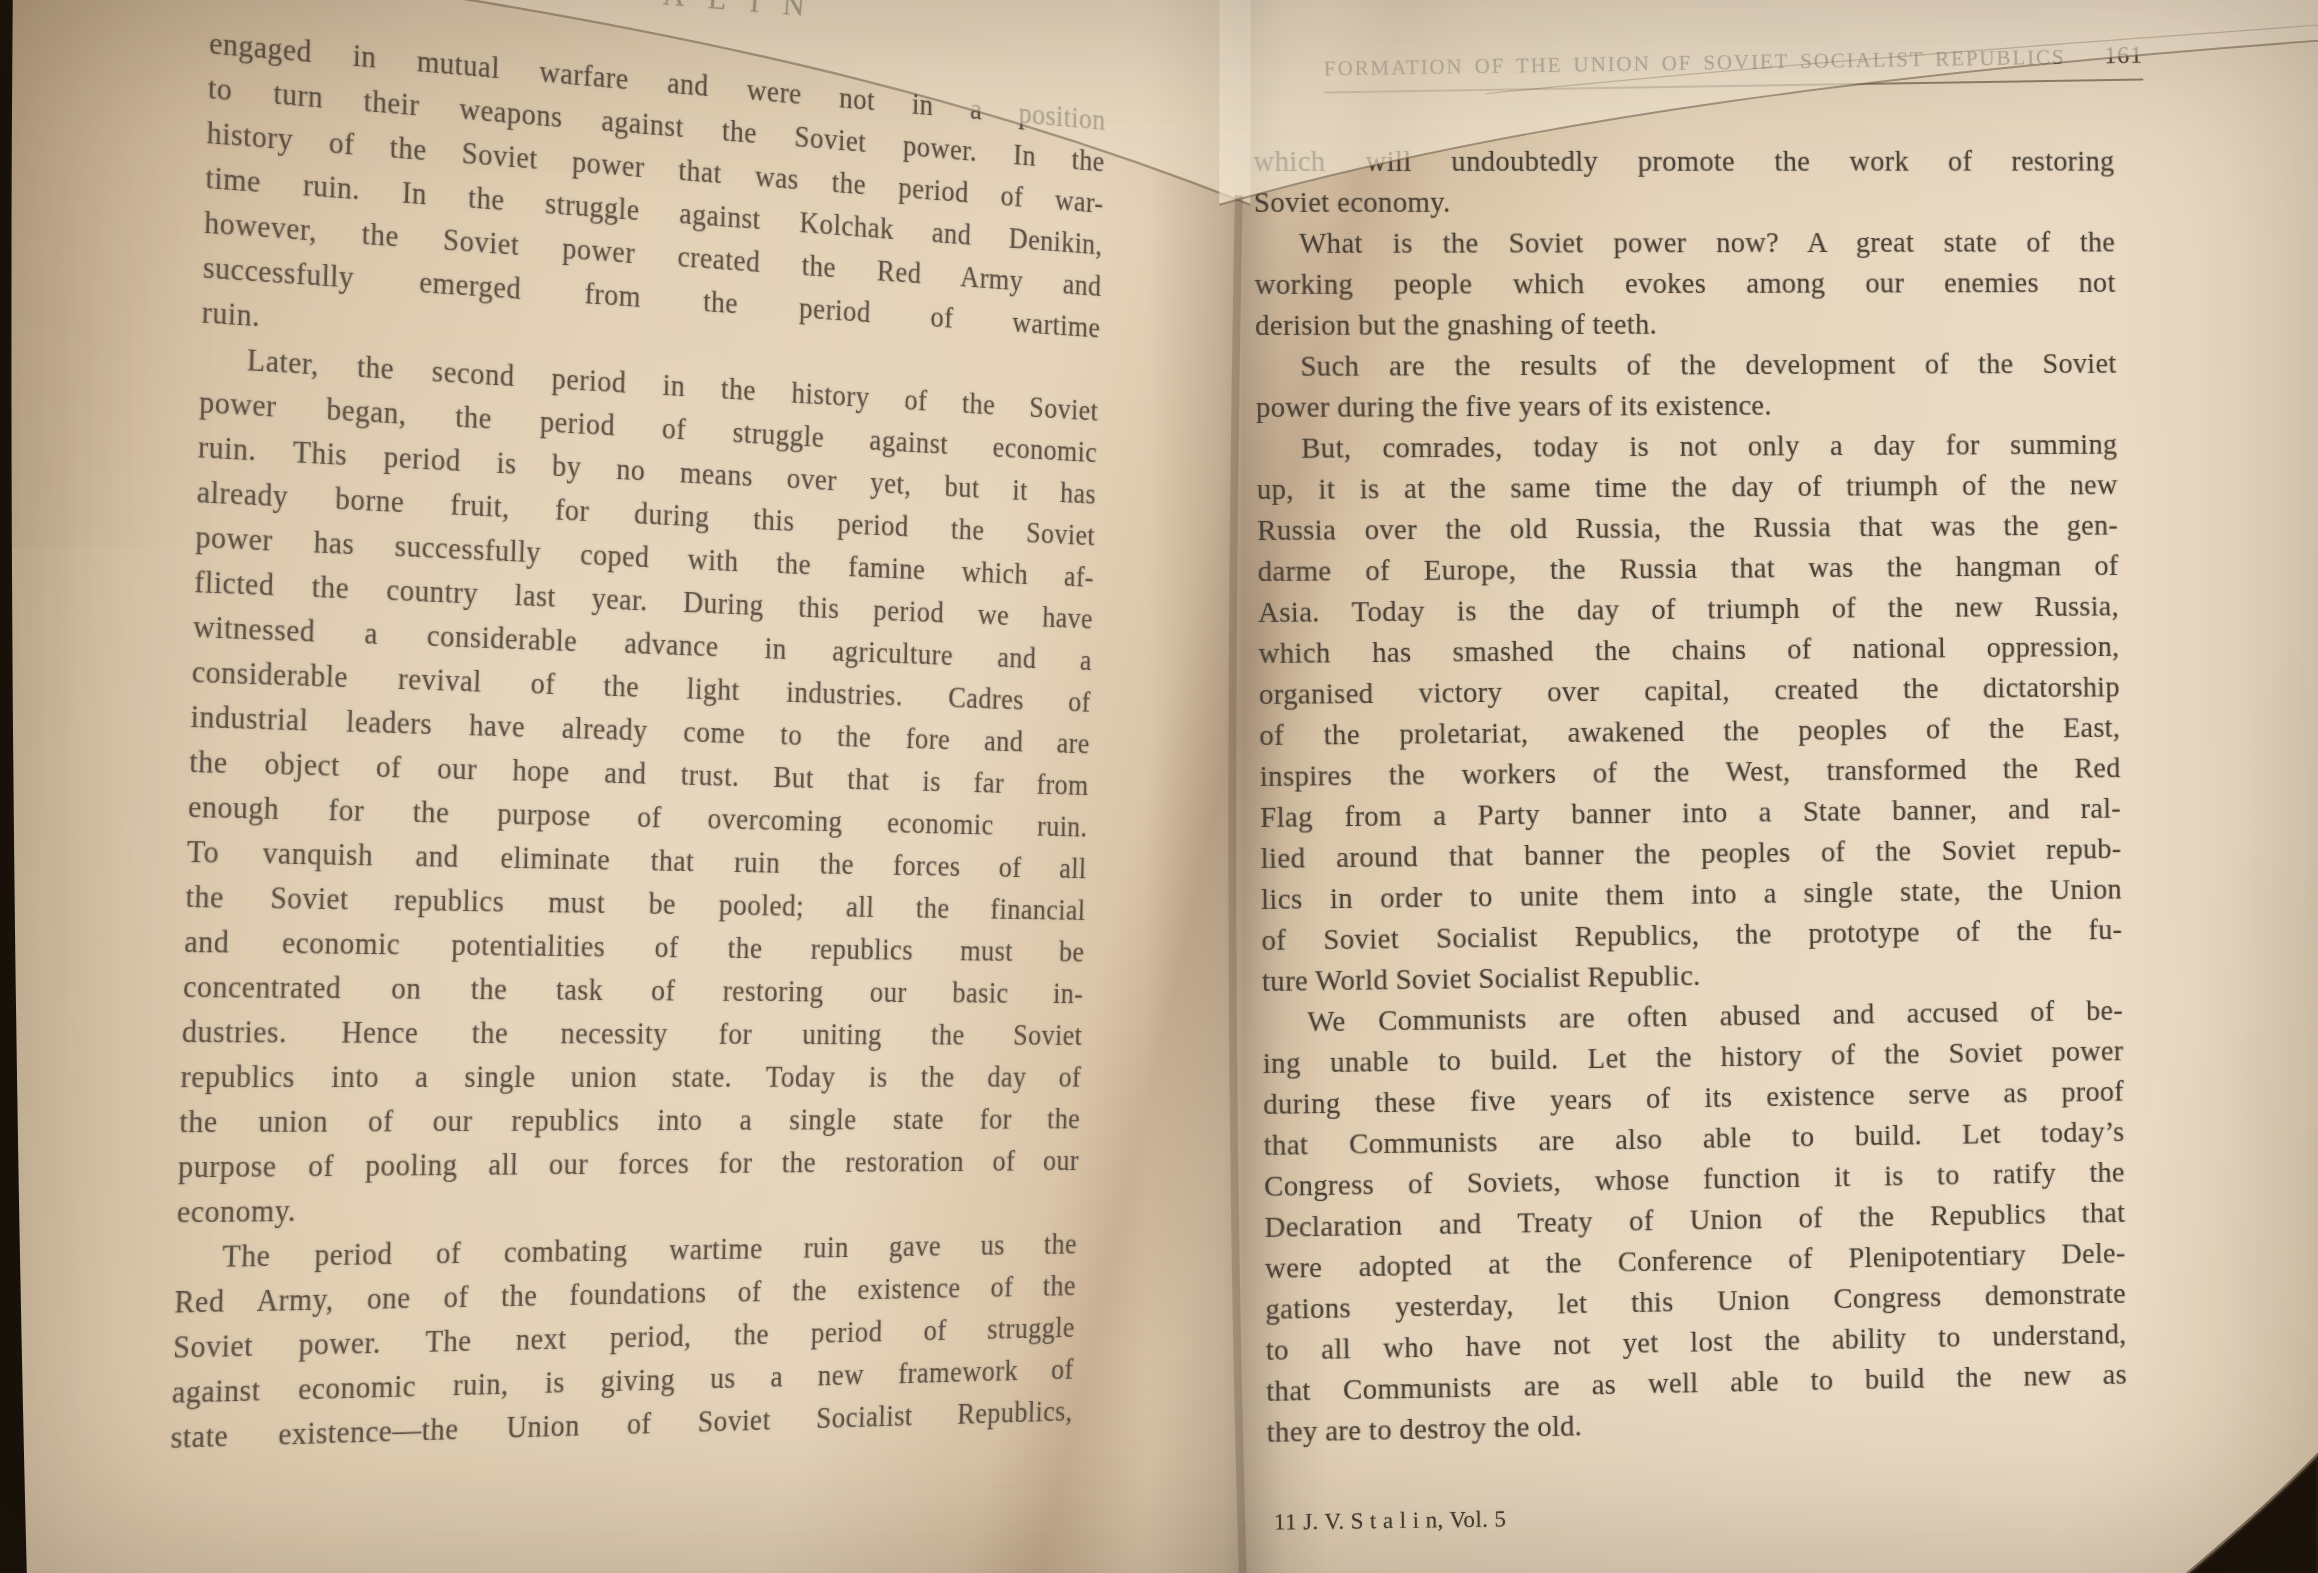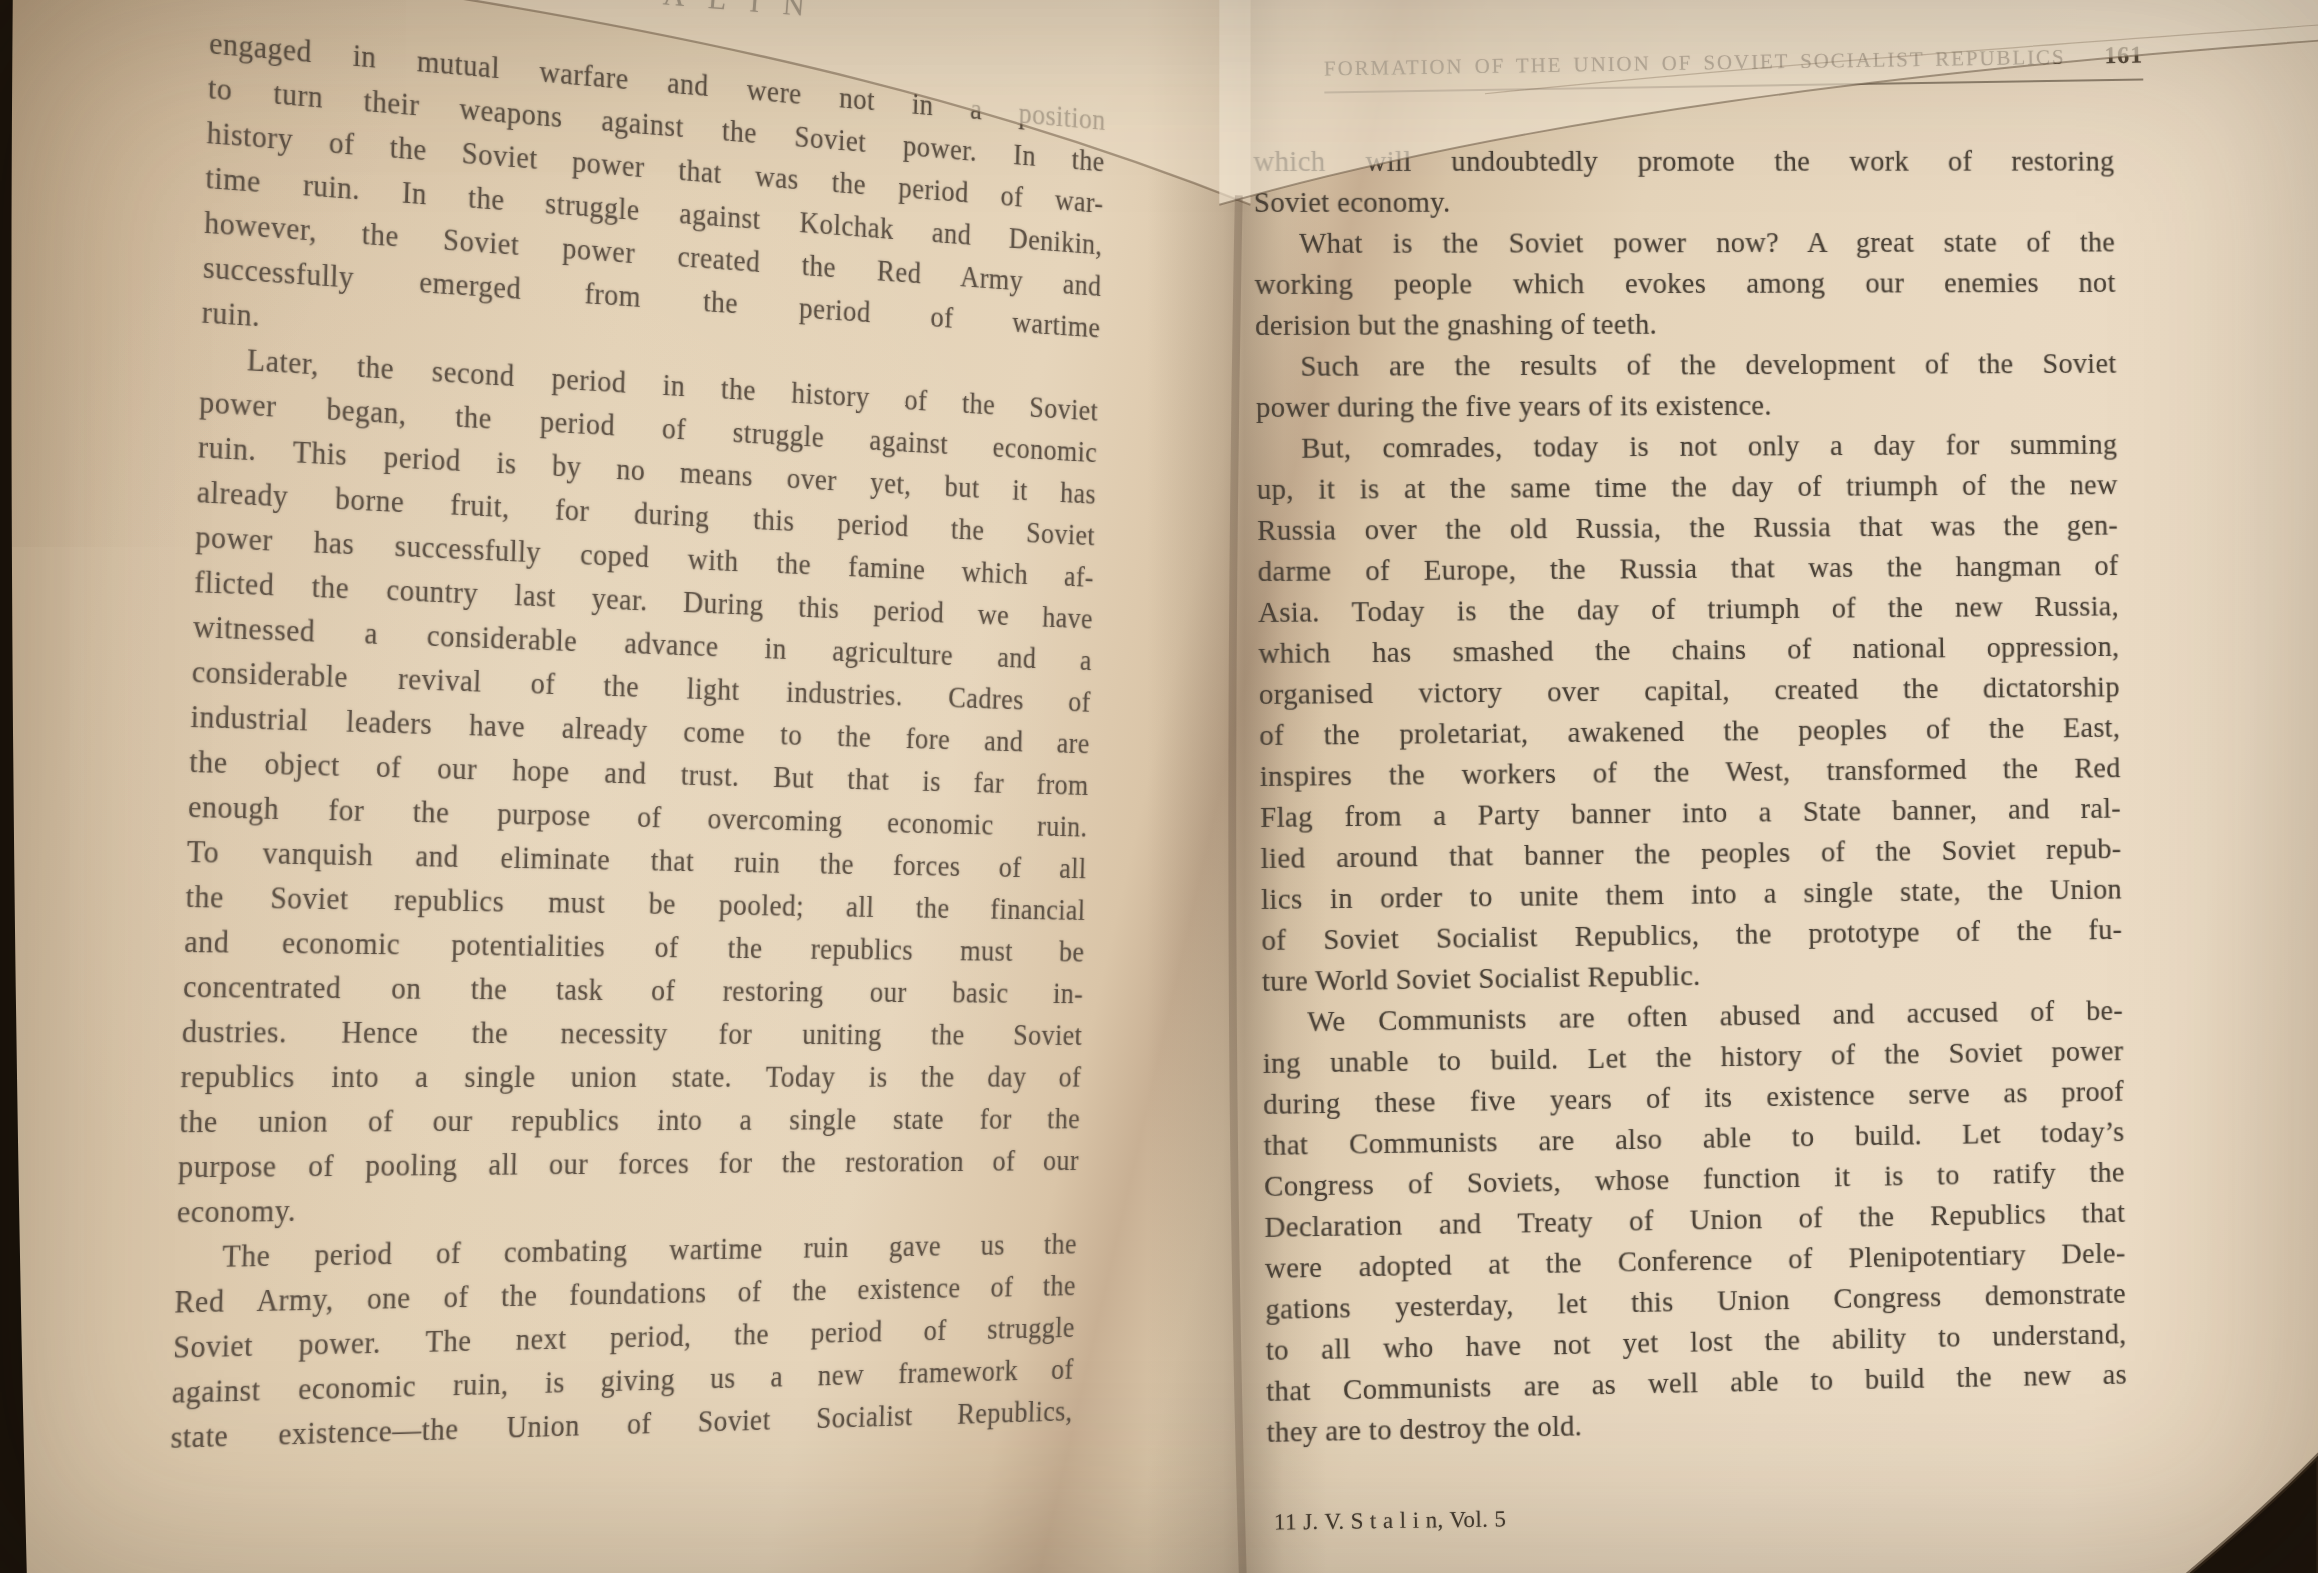--- a/index.html
+++ b/index.html
@@ -63,21 +63,21 @@
   .head {
     position: absolute; left: 1324px; top: 48px; width: 819px;
     display: flex; justify-content: space-between; align-items: baseline;
     color: #564a3b;
     border-bottom: 2.3px solid rgba(86,72,56,0.62);
     padding-bottom: 10.2px;
     transform: rotate(-0.9deg);
     text-shadow: 0 0 1.6px rgba(86,74,59,0.4);
   }
   .head-title { font-size: 21px; letter-spacing: 1.9px; word-spacing: 3.9px; }
-  .head-num   { font-size: 24px; font-weight: 700; letter-spacing: 0.8px; }
+  .head-num   { font-size: 24px; font-weight: 400; letter-spacing: 0.8px; }
 
   .right-text {
     position: absolute; left: 1260px; top: 141px; width: 874px;
     font-size: 29px; line-height: 41px;
     color: #4a4136; letter-spacing: 0.3px;
     transform: perspective(3282px) rotateY(3deg) rotate(-0.6deg);
     transform-origin: left center;
     text-shadow: 0 0 1.6px rgba(74,65,54,0.38);
   }
   .foot {

